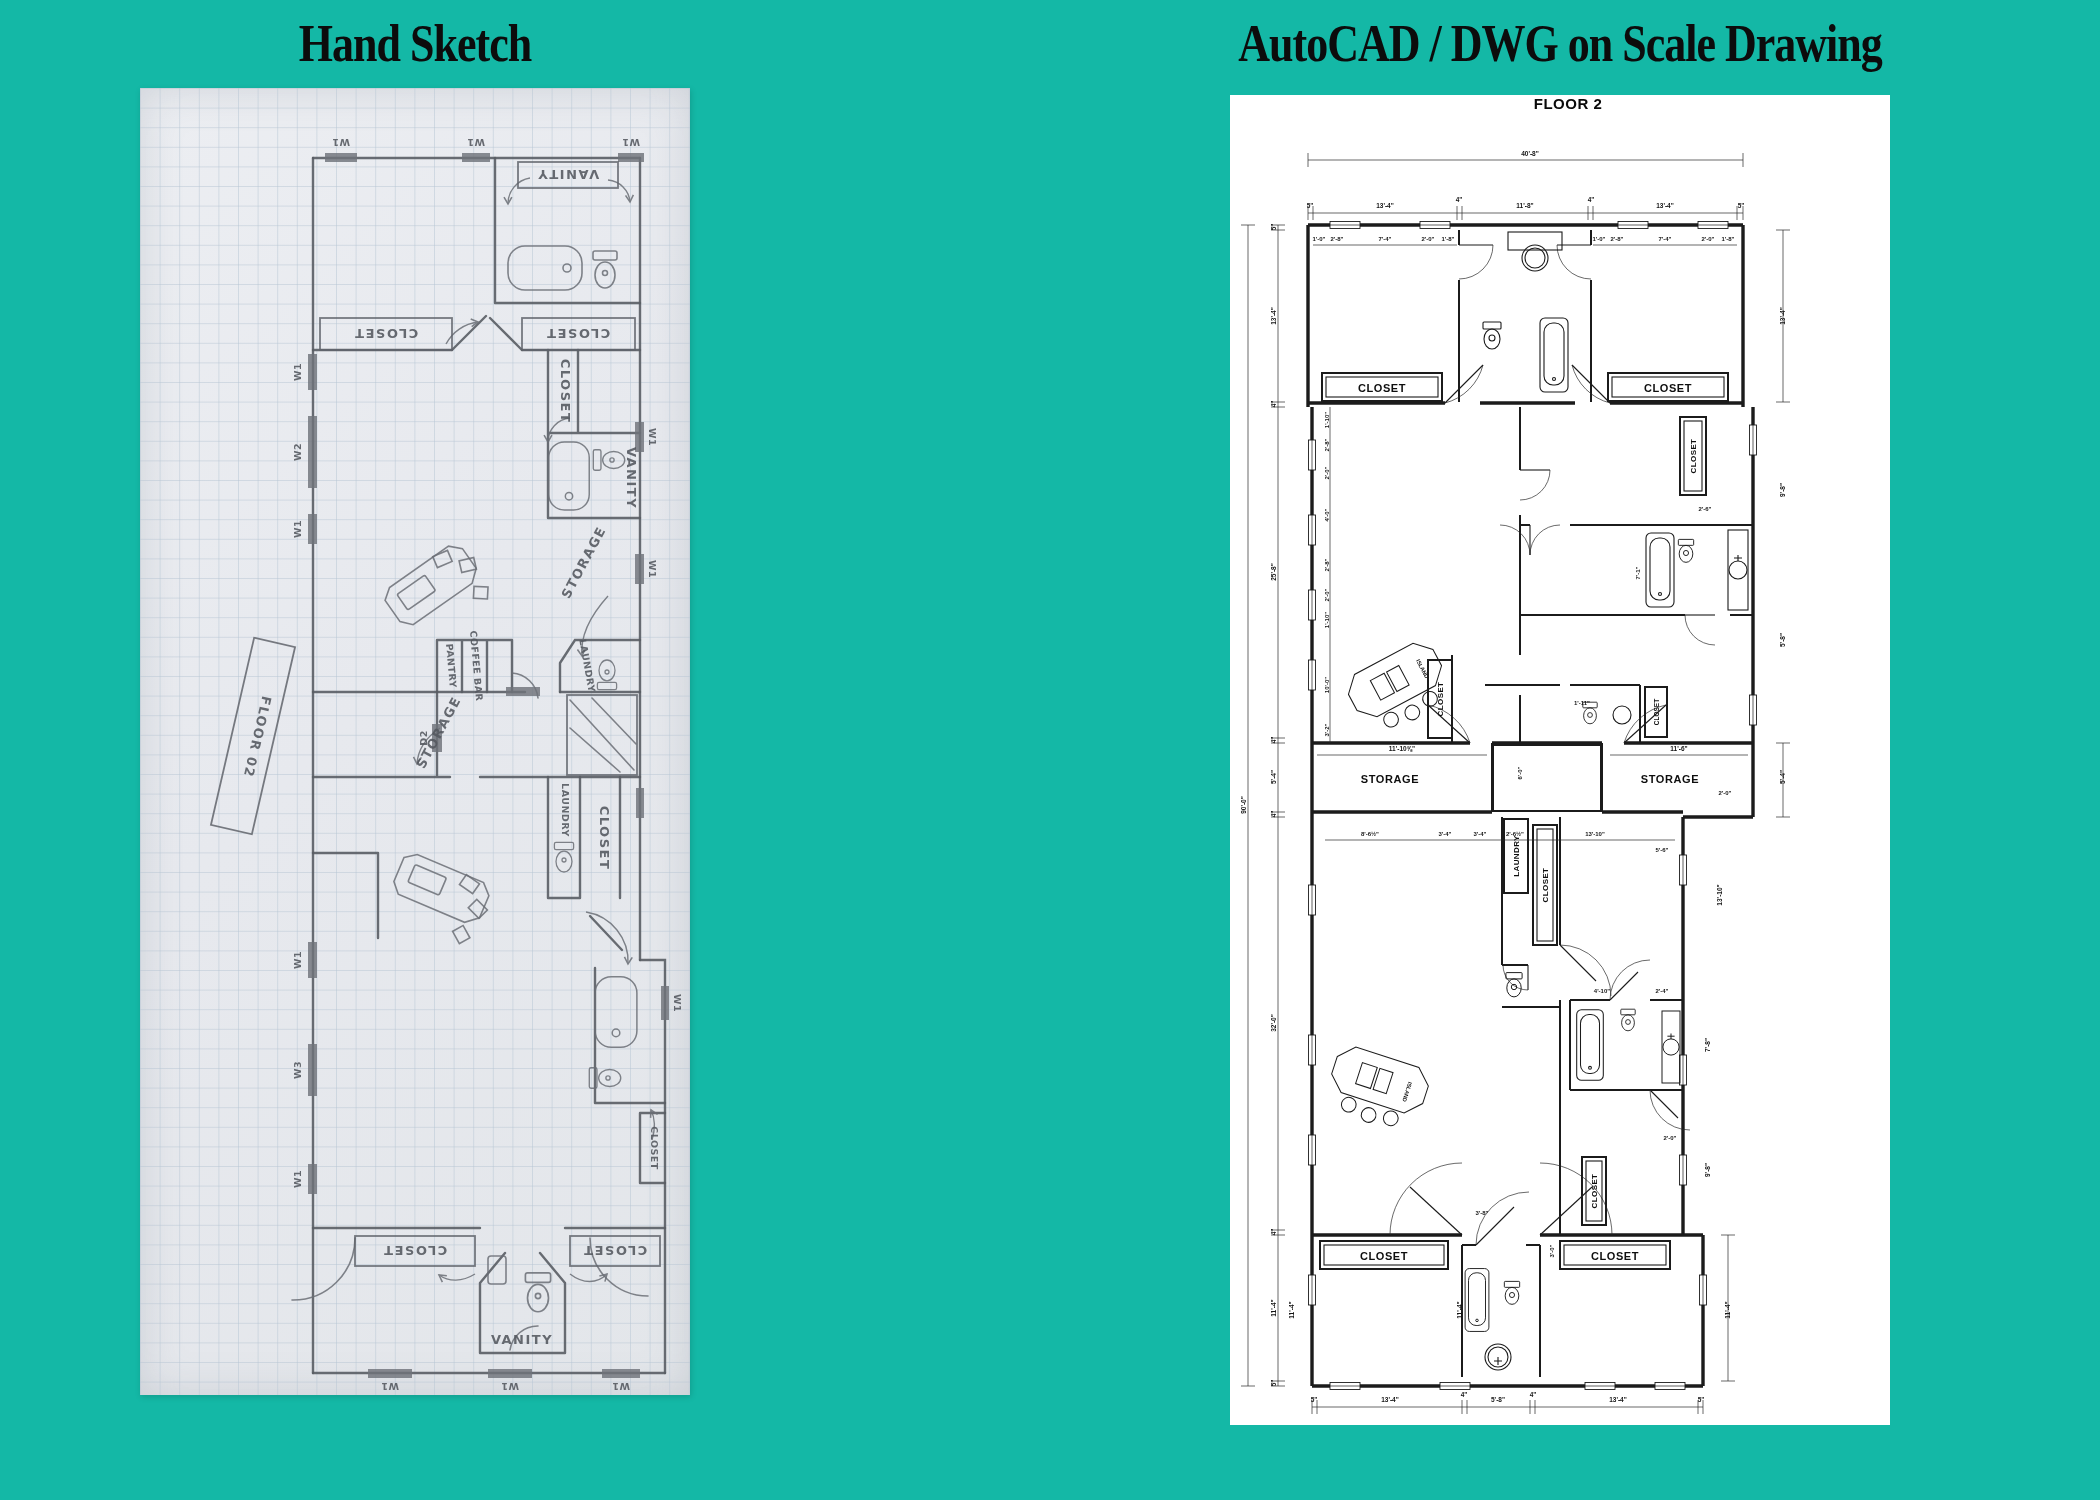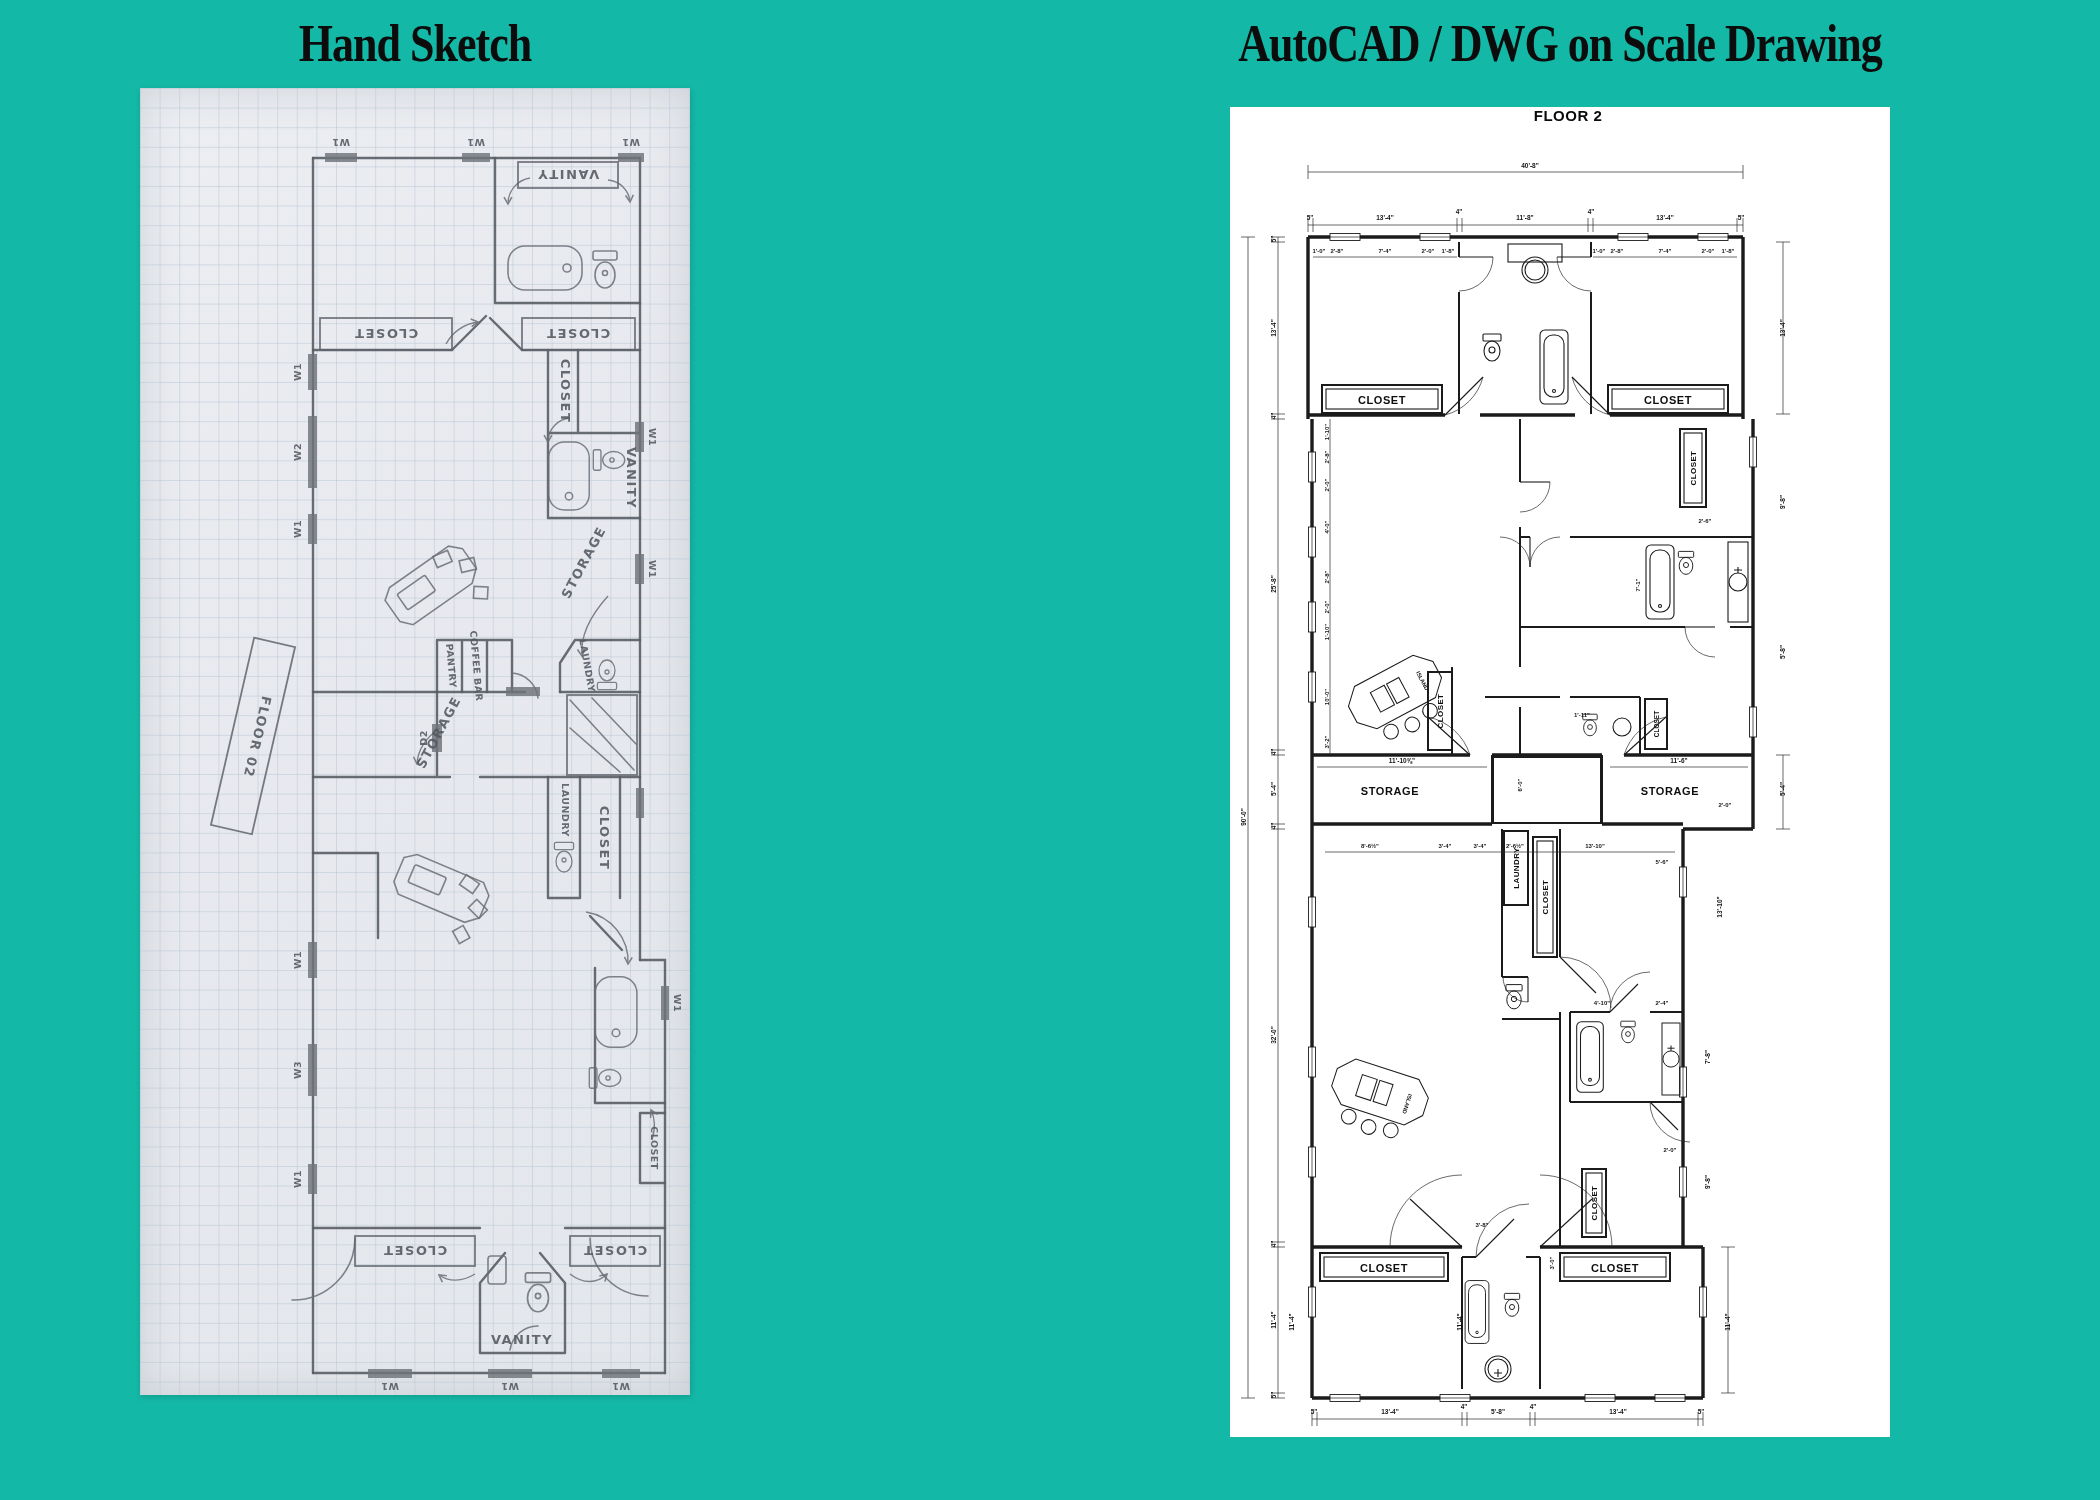--- a/index.html
+++ b/index.html
@@ -6,21 +6,21 @@
   #canvas{position:relative;width:2100px;height:1500px;background:#14b8a6;overflow:hidden;
           font-family:"Liberation Sans",sans-serif;}
   .title{position:absolute;top:14px;font-family:"Liberation Serif",serif;font-weight:700;
          font-size:44px;color:#0c0c0c;text-align:center;letter-spacing:-1px;
          transform:scaleY(1.18);transform-origin:top center;}
   #title-left{left:140px;width:550px;}
   #title-right{left:1180px;width:760px;}
   #paper{position:absolute;left:140px;top:88px;width:550px;height:1307px;
          background:linear-gradient(135deg,#eceef2 0%,#e7e9ee 45%,#e3e6ea 100%);
          box-shadow:inset 0 0 40px rgba(120,130,145,.25), 1px 2px 6px rgba(0,0,0,.15);}
-  #cadwrap{position:absolute;left:1230px;top:107px;width:660px;height:1330px;background:#fff;}
+  #cadwrap{position:absolute;left:1230px;top:95px;width:660px;height:1330px;background:#fff;}
   svg text{user-select:none;}
   
   .sk-w{stroke:#595d64;stroke-width:2.4;fill:none;stroke-linecap:round;opacity:.9;}
   .sk-t{stroke:#6b6f76;stroke-width:1.6;fill:none;stroke-linecap:round;opacity:.85;}
   .sk-box{stroke:#60646b;stroke-width:1.8;fill:none;opacity:.85;}
   .sk-win{fill:#6f737a;opacity:.82;}
   .sk-txt{font:600 13px "DejaVu Sans",sans-serif;fill:#54585f;letter-spacing:1.5px;opacity:.88;}
   .sk-sm{font:600 9.5px "DejaVu Sans",sans-serif;fill:#54585f;letter-spacing:.5px;opacity:.88;}
   .sk-arr{stroke:#6b6f76;stroke-width:1.4;fill:none;opacity:.85;}
   

